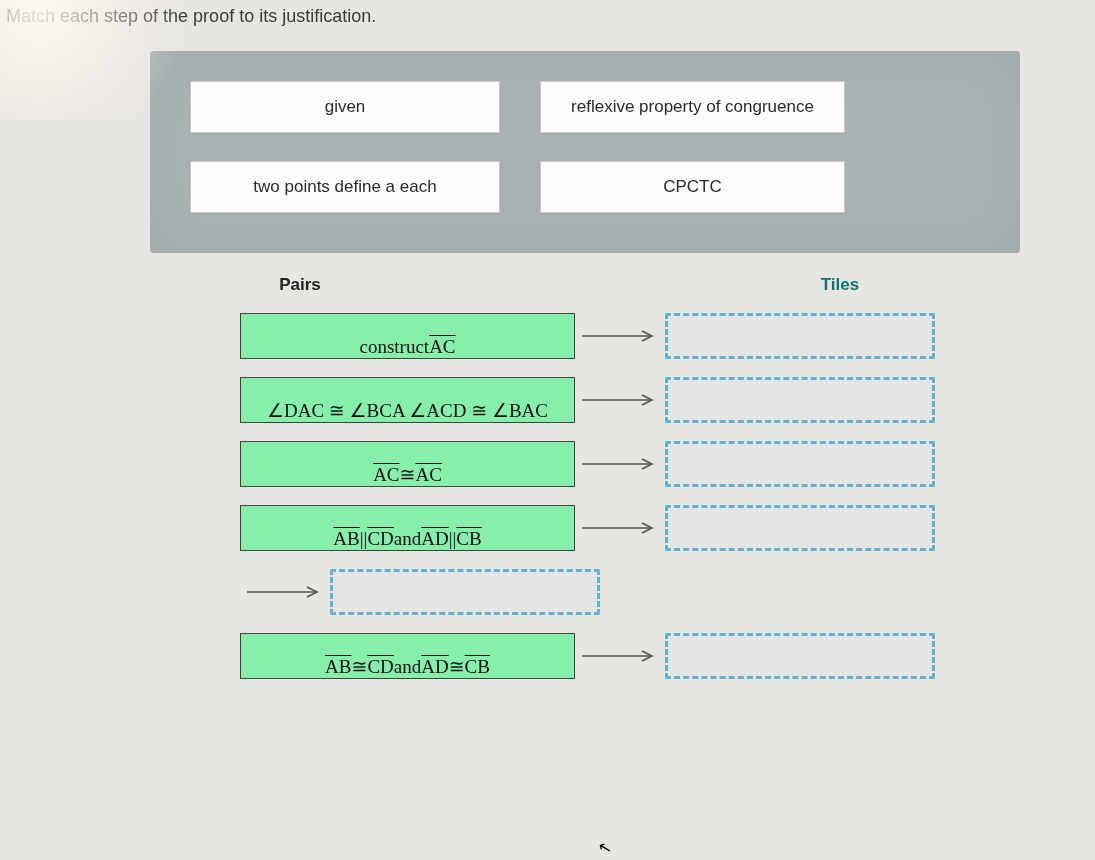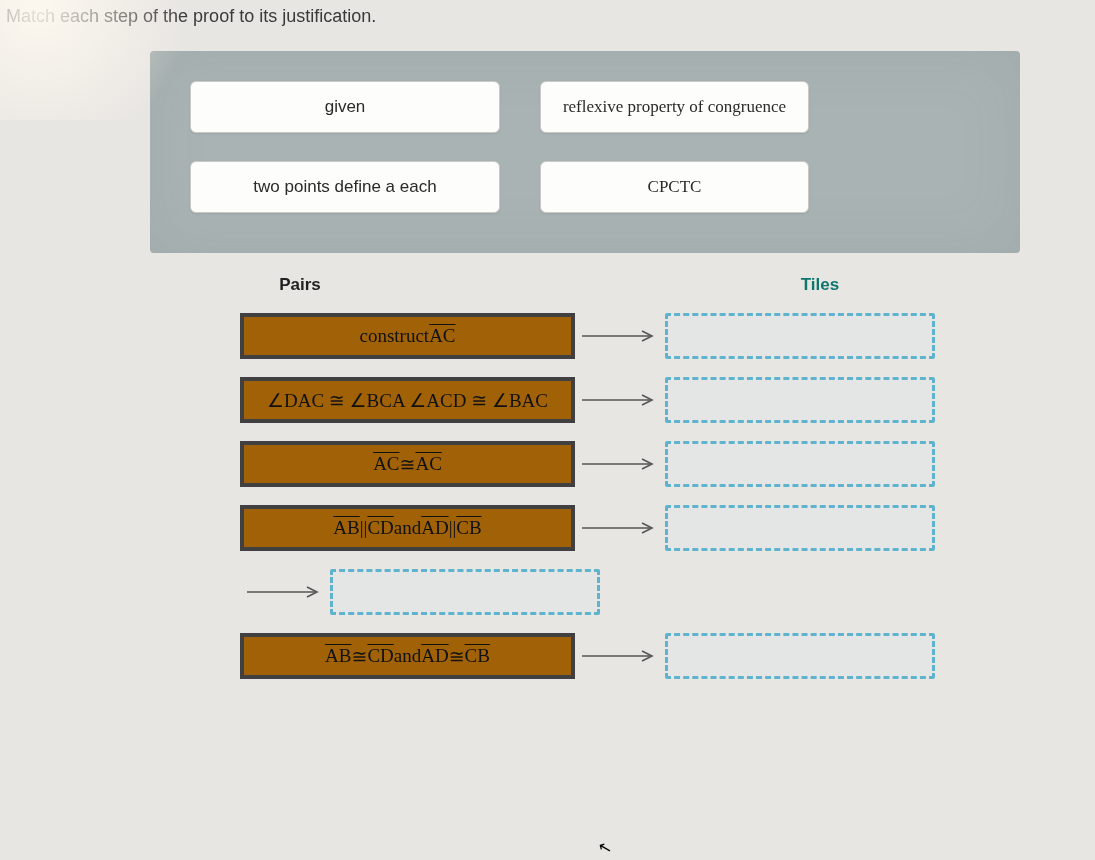--- a/index.html
+++ b/index.html
@@ -36,36 +36,37 @@
   }
   .tile-row {
     display: flex;
     gap: 40px;
     margin-bottom: 28px;
   }
   .tile-row:last-child { margin-bottom: 0; }
   .tile {
     background: #fdfdfb;
     border: 1px solid #c9c9c5;
-    border-radius: 6px;
+    border-radius: 1px;
     width: 280px;
     height: 52px;
     display: flex;
     align-items: center;
     justify-content: center;
     font-size: 17px;
     color: #2a2a2a;
     cursor: grab;
     box-shadow: 0 1px 2px rgba(0,0,0,0.08);
   }
   .tile.wide { width: 310px; }
-  .tile.right { width: 269px; font-family: Liberation Serif, serif; }
+  .tile.right { width: 305px; }
   .headers {
     display: flex;
     margin: 22px 9px 6px 0;
+    gap: 20px;
   }
   .header-left {
     width: 600px;
     text-align: center;
     font-weight: bold;
     font-size: 17px;
     color: #222;
   }
   .header-right {
     width: 440px;
@@ -75,24 +76,24 @@
     color: #0f766e;
   }
   .pair-row {
     display: flex;
     align-items: center;
     margin: 18px 0 0 240px;
   }
   .pair-box {
     width: 335px;
     height: 46px;
-    border: 4px solid #404040;
-    background: #a16207;
-    display: flex;
-    align-items: center;
+    border: 1px solid #404040;
+    background: #86efac;
+    display: flex;
+    align-items: flex-end;
     justify-content: center;
     font-size: 18px;
     color: #111;
   }
   .arrow {
     width: 90px;
     display: flex;
     align-items: center;
     justify-content: center;
     color: #555;

